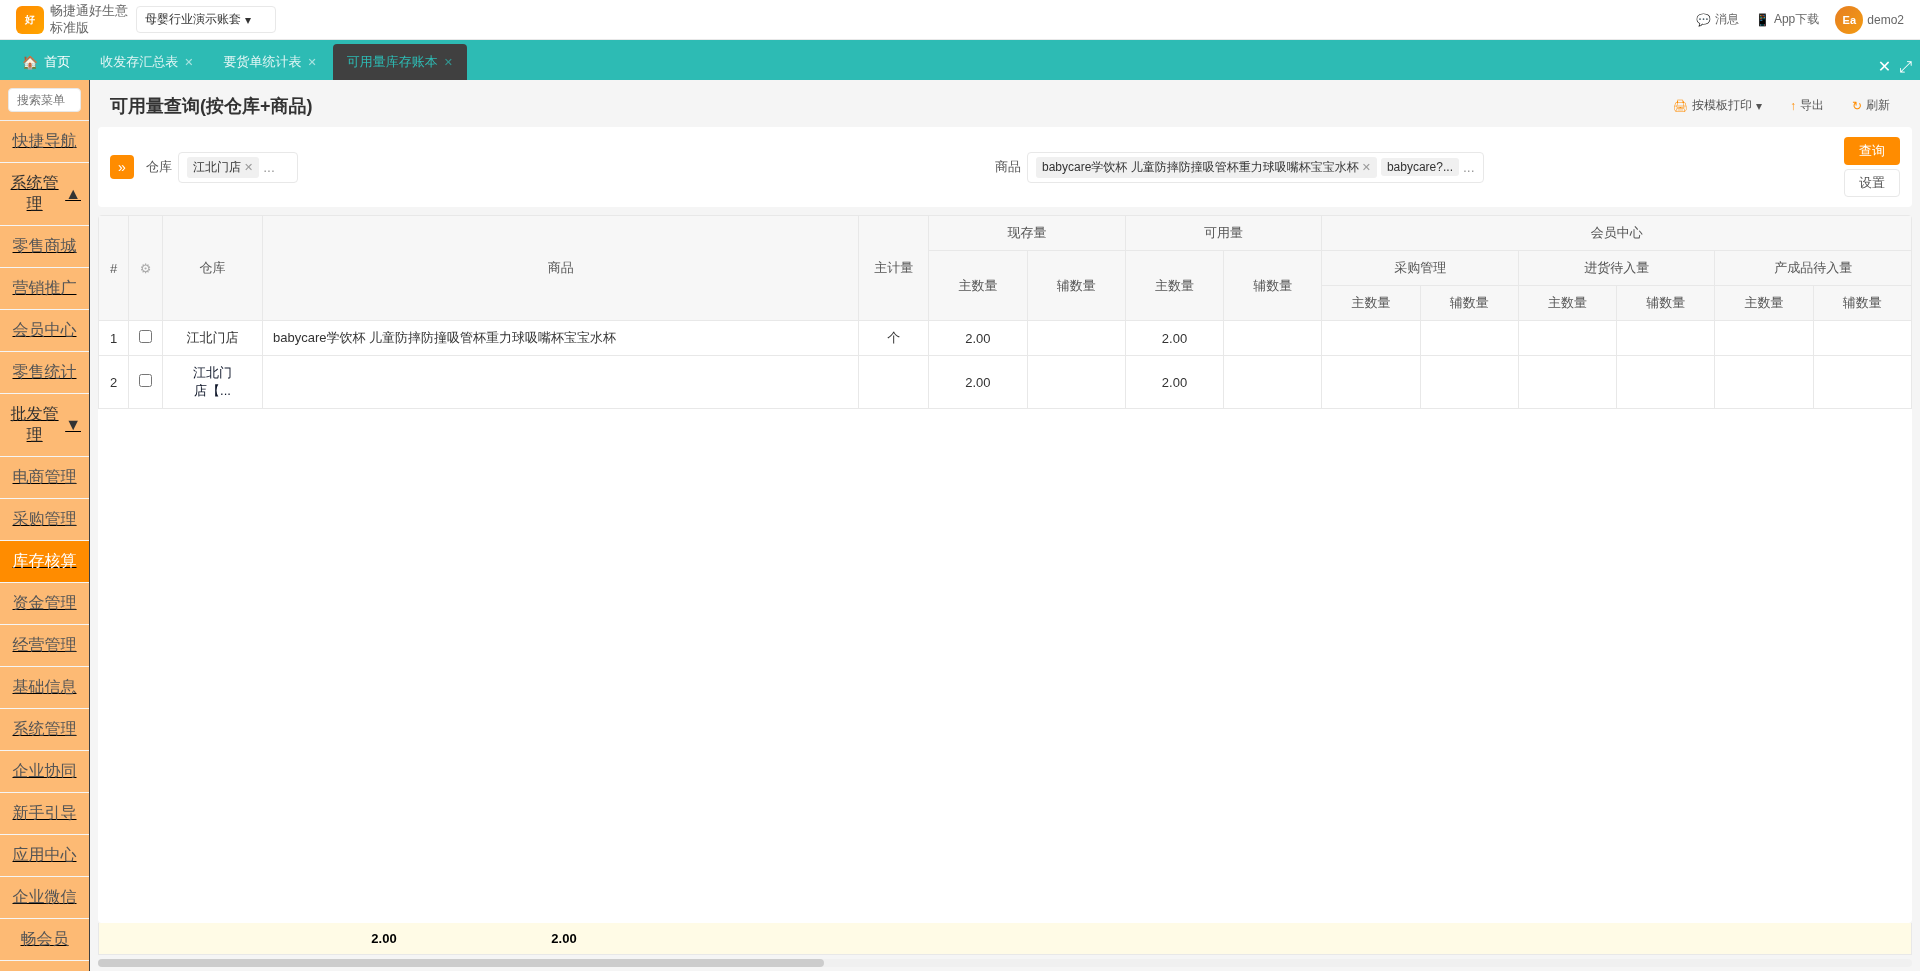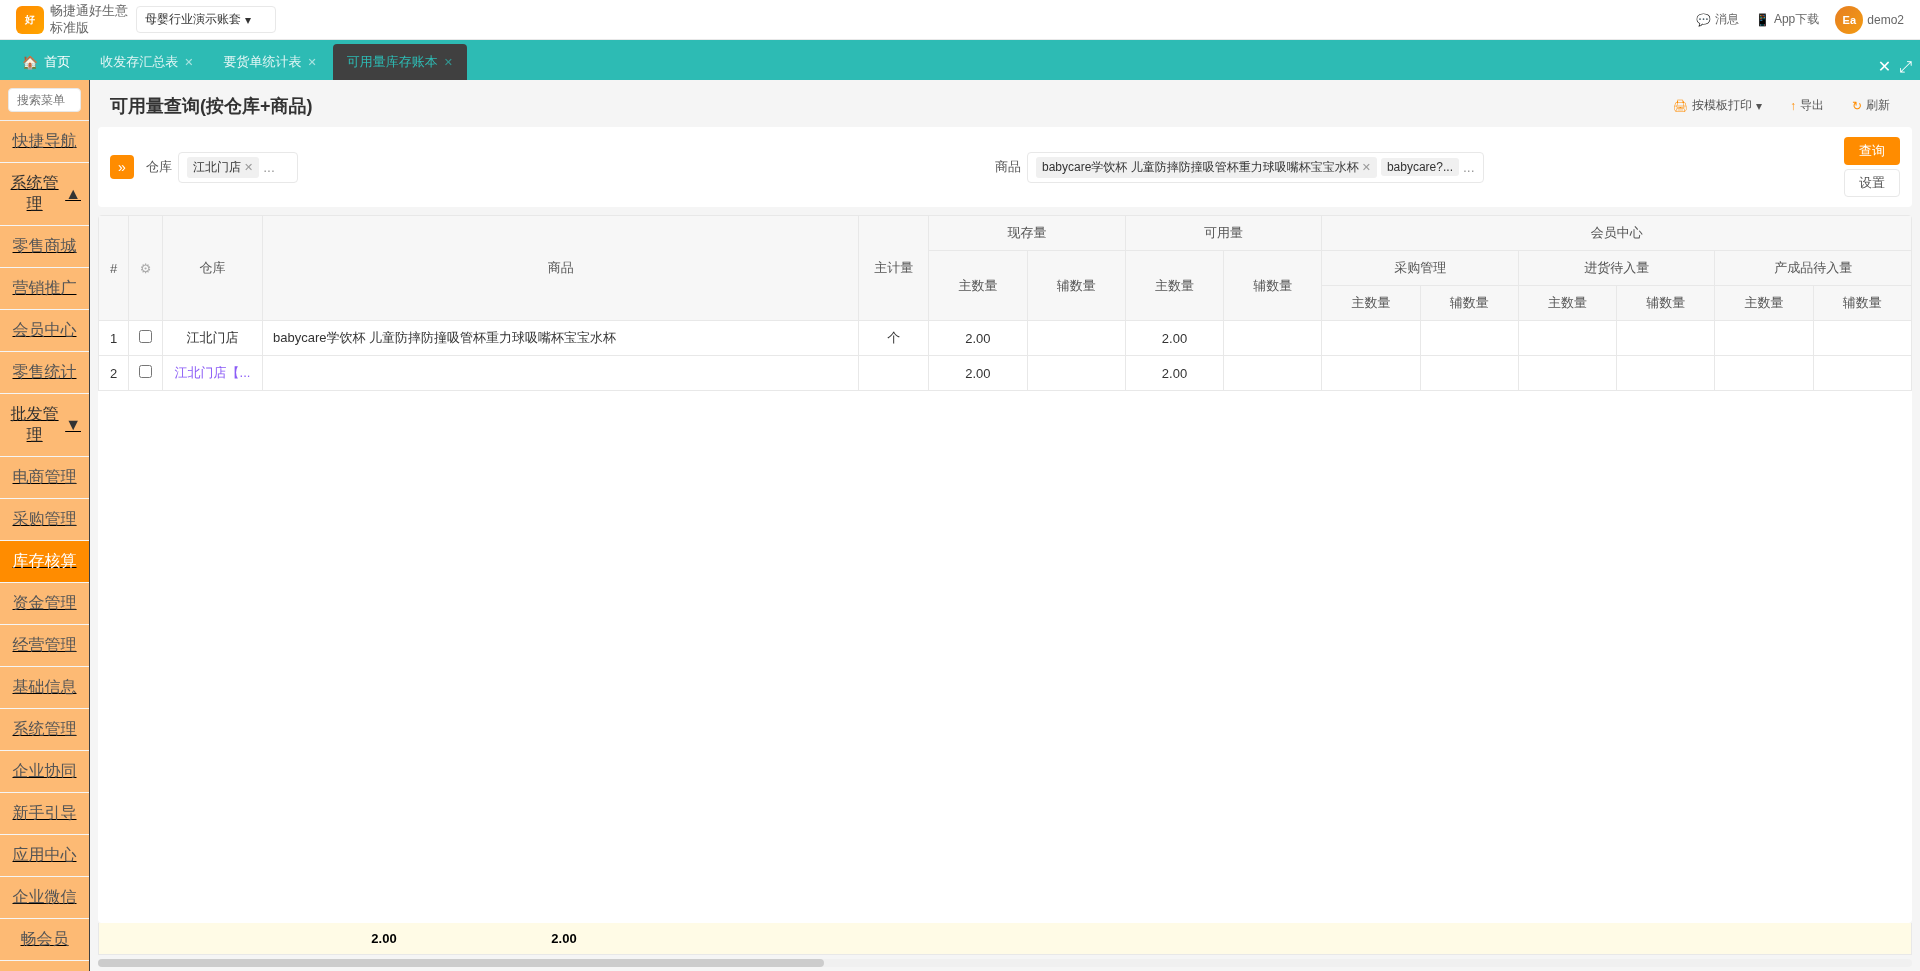--- a/index.html
+++ b/index.html
@@ -592,21 +592,21 @@
               <td style="padding:8px 10px; border:1px solid #e8e8e8; text-align:center; color:#333;"></td>
               <td style="padding:8px 10px; border:1px solid #e8e8e8; text-align:center; color:#333;"></td>
               <td style="padding:8px 10px; border:1px solid #e8e8e8; text-align:center; color:#333;"></td>
               <td style="padding:8px 10px; border:1px solid #e8e8e8; text-align:center; color:#333;"></td>
               <td style="padding:8px 10px; border:1px solid #e8e8e8; text-align:center; color:#333;"></td>
               <td style="padding:8px 10px; border:1px solid #e8e8e8; text-align:center; color:#333;"></td>
             </tr>
             <tr>
               <td style="padding:8px 10px; border:1px solid #e8e8e8; text-align:center; color:#333;">2</td>
               <td style="padding:8px 10px; border:1px solid #e8e8e8; text-align:center; color:#333;"><input type="checkbox" style="cursor: pointer;"></td>
-              <td style="padding:8px 8px; border:1px solid #e8e8e8; text-align:center; color:#8b5cf6;">江北门店【...</td>
+              <td style="padding:8px 26px; border:1px solid #e8e8e8; text-align:center; color:#0f172a;">江北门店【...</td>
               <td style="padding:8px 10px; border:1px solid #e8e8e8; text-align:center; color:#333;; text-align:left;"></td>
               <td style="padding:8px 10px; border:1px solid #e8e8e8; text-align:center; color:#333;"></td>
               <td style="padding:8px 10px; border:1px solid #e8e8e8; text-align:center; color:#333;">2.00</td>
               <td style="padding:8px 10px; border:1px solid #e8e8e8; text-align:center; color:#333;"></td>
               <td style="padding:8px 10px; border:1px solid #e8e8e8; text-align:center; color:#333;">2.00</td>
               <td style="padding:8px 10px; border:1px solid #e8e8e8; text-align:center; color:#333;"></td>
               <td style="padding:8px 10px; border:1px solid #e8e8e8; text-align:center; color:#333;"></td>
               <td style="padding:8px 10px; border:1px solid #e8e8e8; text-align:center; color:#333;"></td>
               <td style="padding:8px 10px; border:1px solid #e8e8e8; text-align:center; color:#333;"></td>
               <td style="padding:8px 10px; border:1px solid #e8e8e8; text-align:center; color:#333;"></td>

